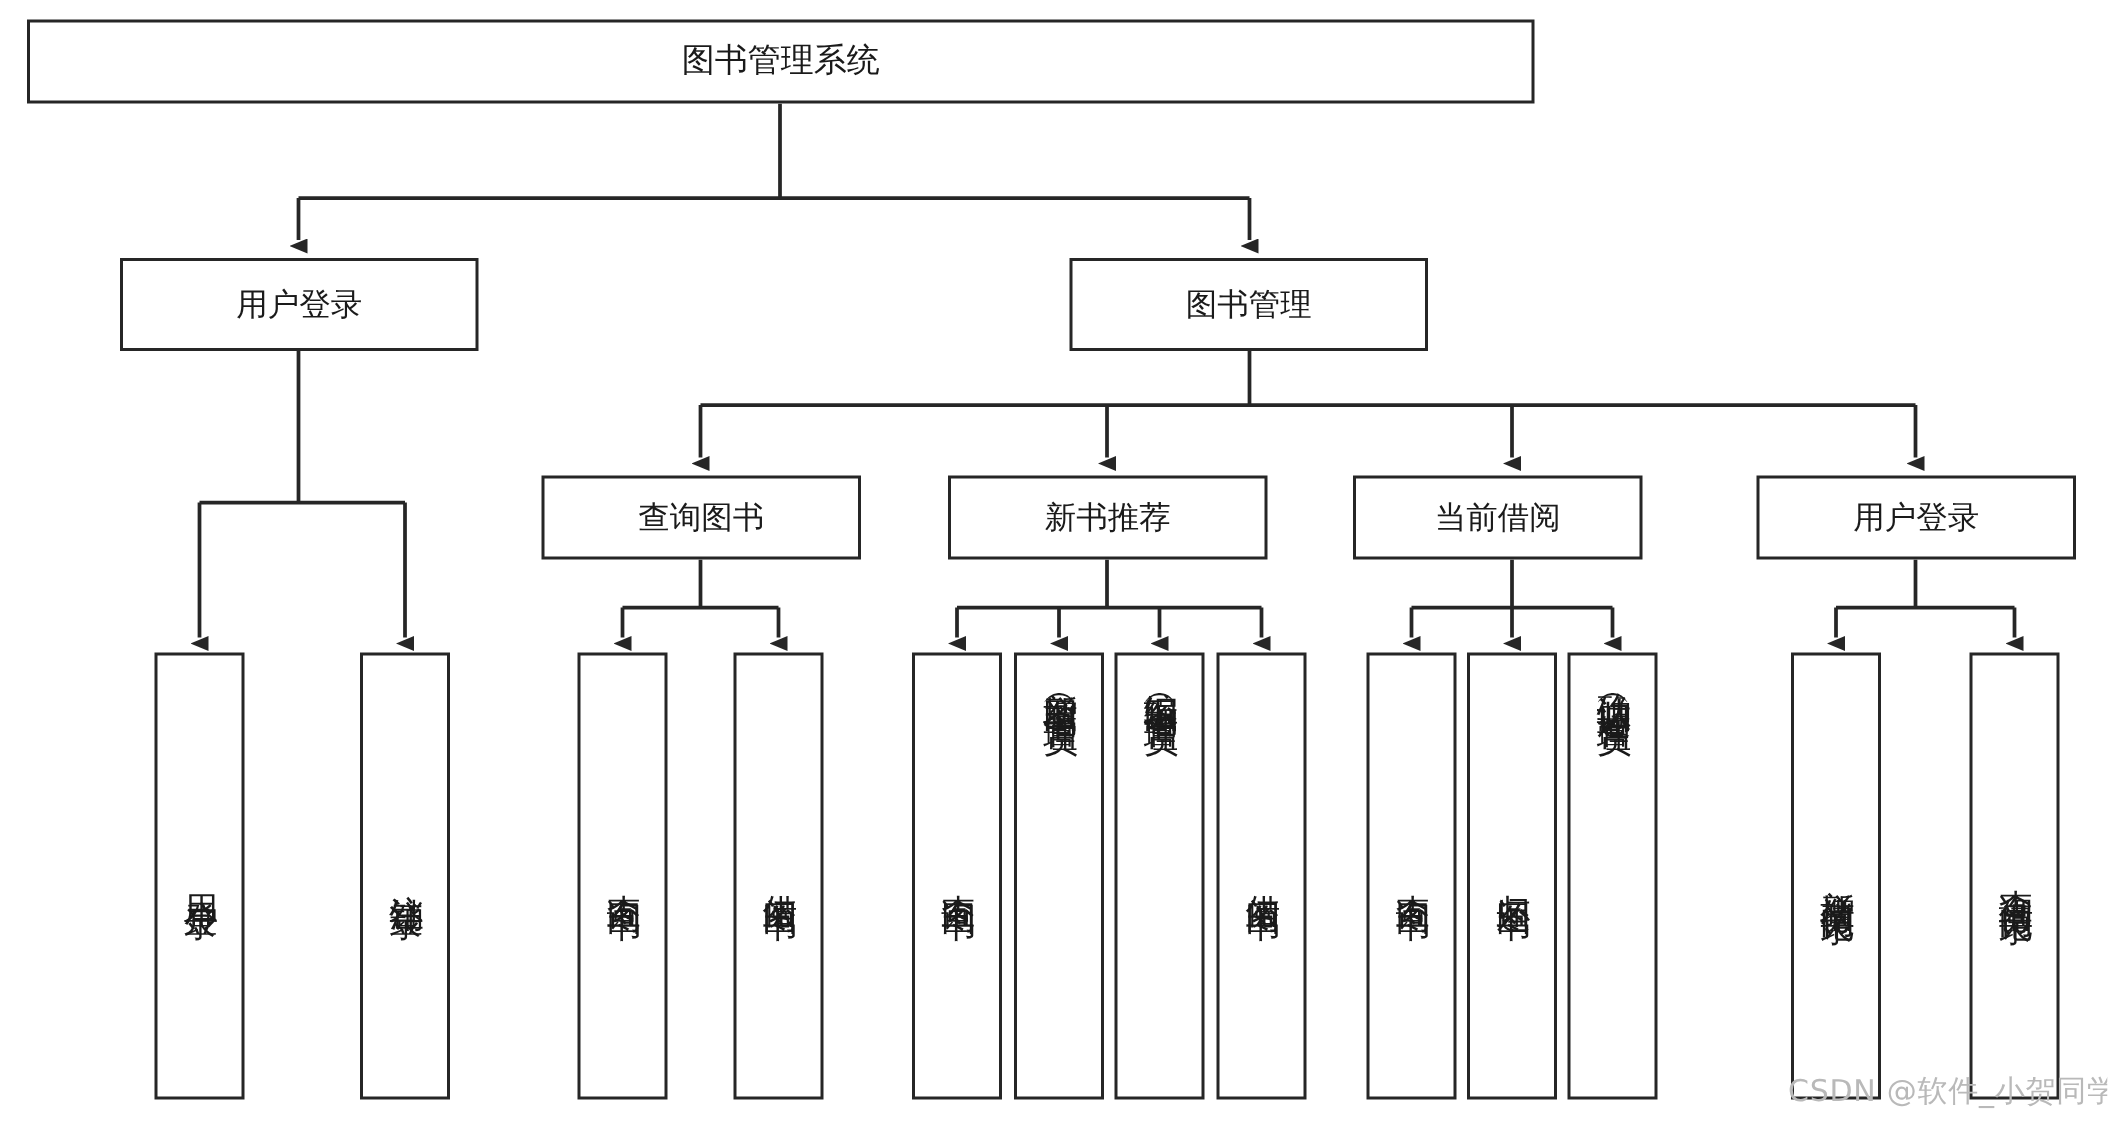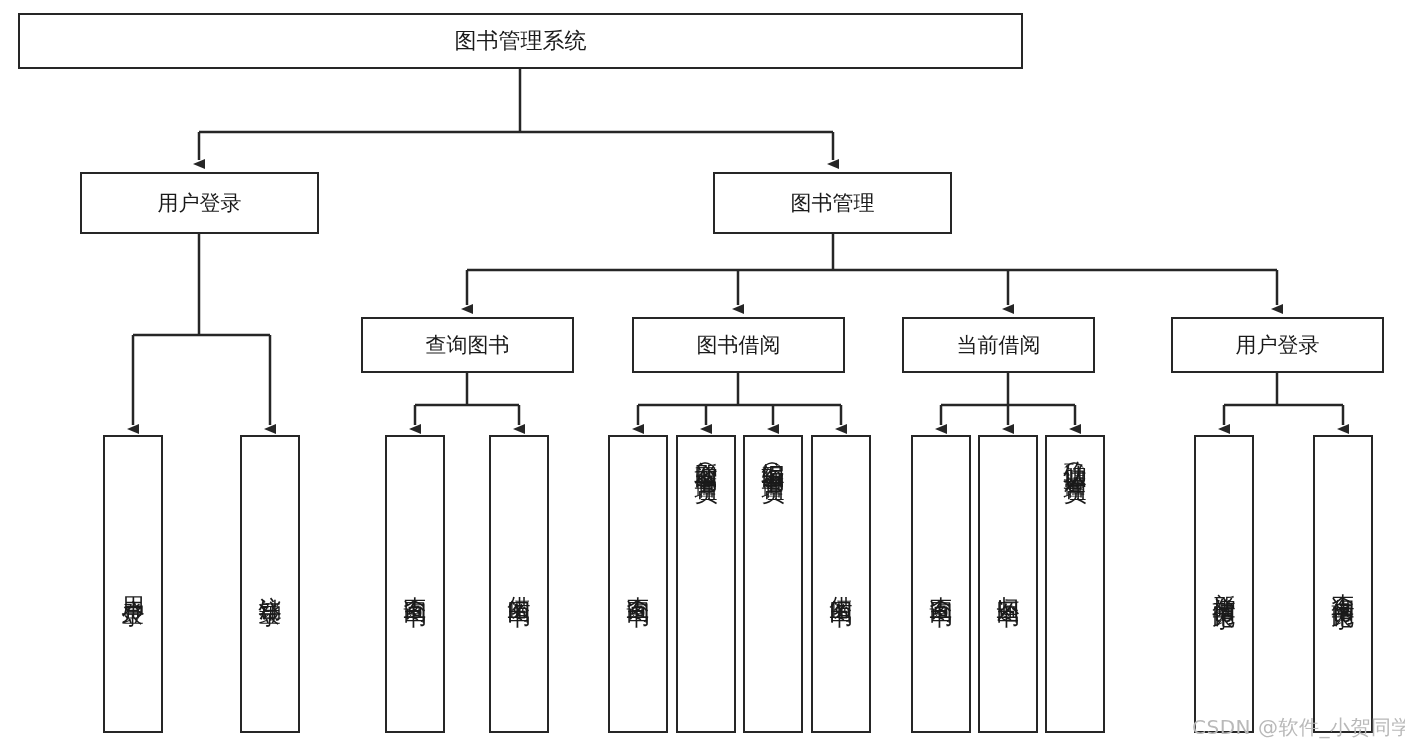--- a/index.html
+++ b/index.html
@@ -117,21 +117,21 @@
     <span class="lbl">用户登录</span>
   </div>
   <div class="node h" style="left:713px;top:172px;width:239px;height:62px;">
     <span class="lbl">图书管理</span>
   </div>
 
   <div class="node h" style="left:361px;top:317px;width:213px;height:56px;">
     <span class="lbl">查询图书</span>
   </div>
   <div class="node h" style="left:632px;top:317px;width:213px;height:56px;">
-    <span class="lbl">图书借阅</span>
+    <span class="lbl">新书推荐</span>
   </div>
   <div class="node h" style="left:902px;top:317px;width:193px;height:56px;">
     <span class="lbl">当前借阅</span>
   </div>
   <div class="node h" style="left:1171px;top:317px;width:213px;height:56px;">
     <span class="lbl">用户登录</span>
   </div>
 
   <div class="node v center" style="left:103px;top:435px;width:60px;height:298px;">
     <span class="lbl">用户登录</span>

